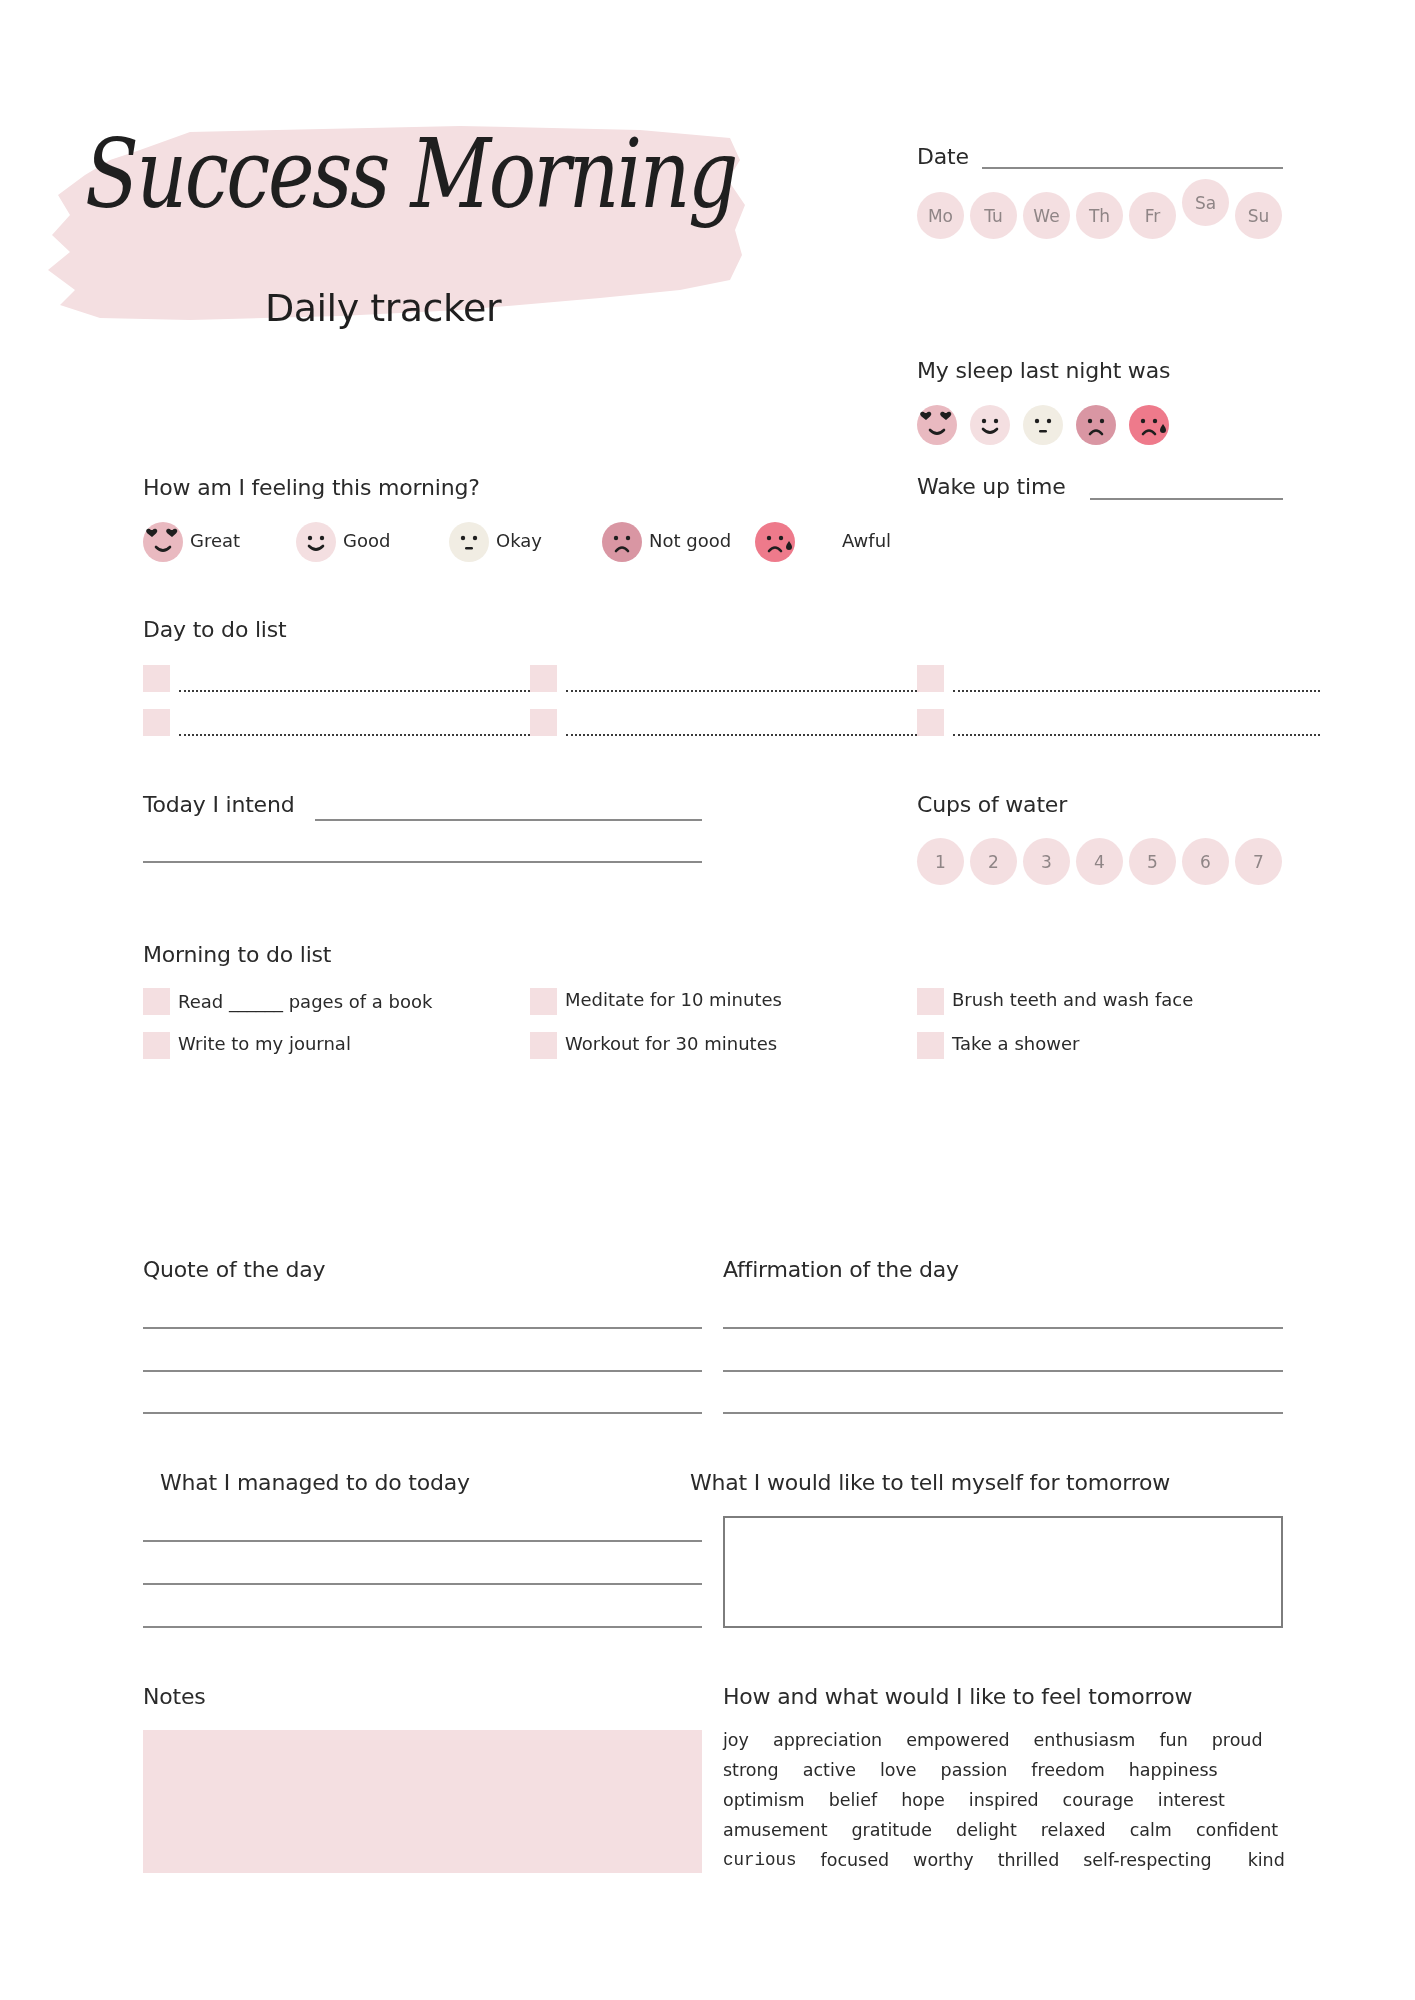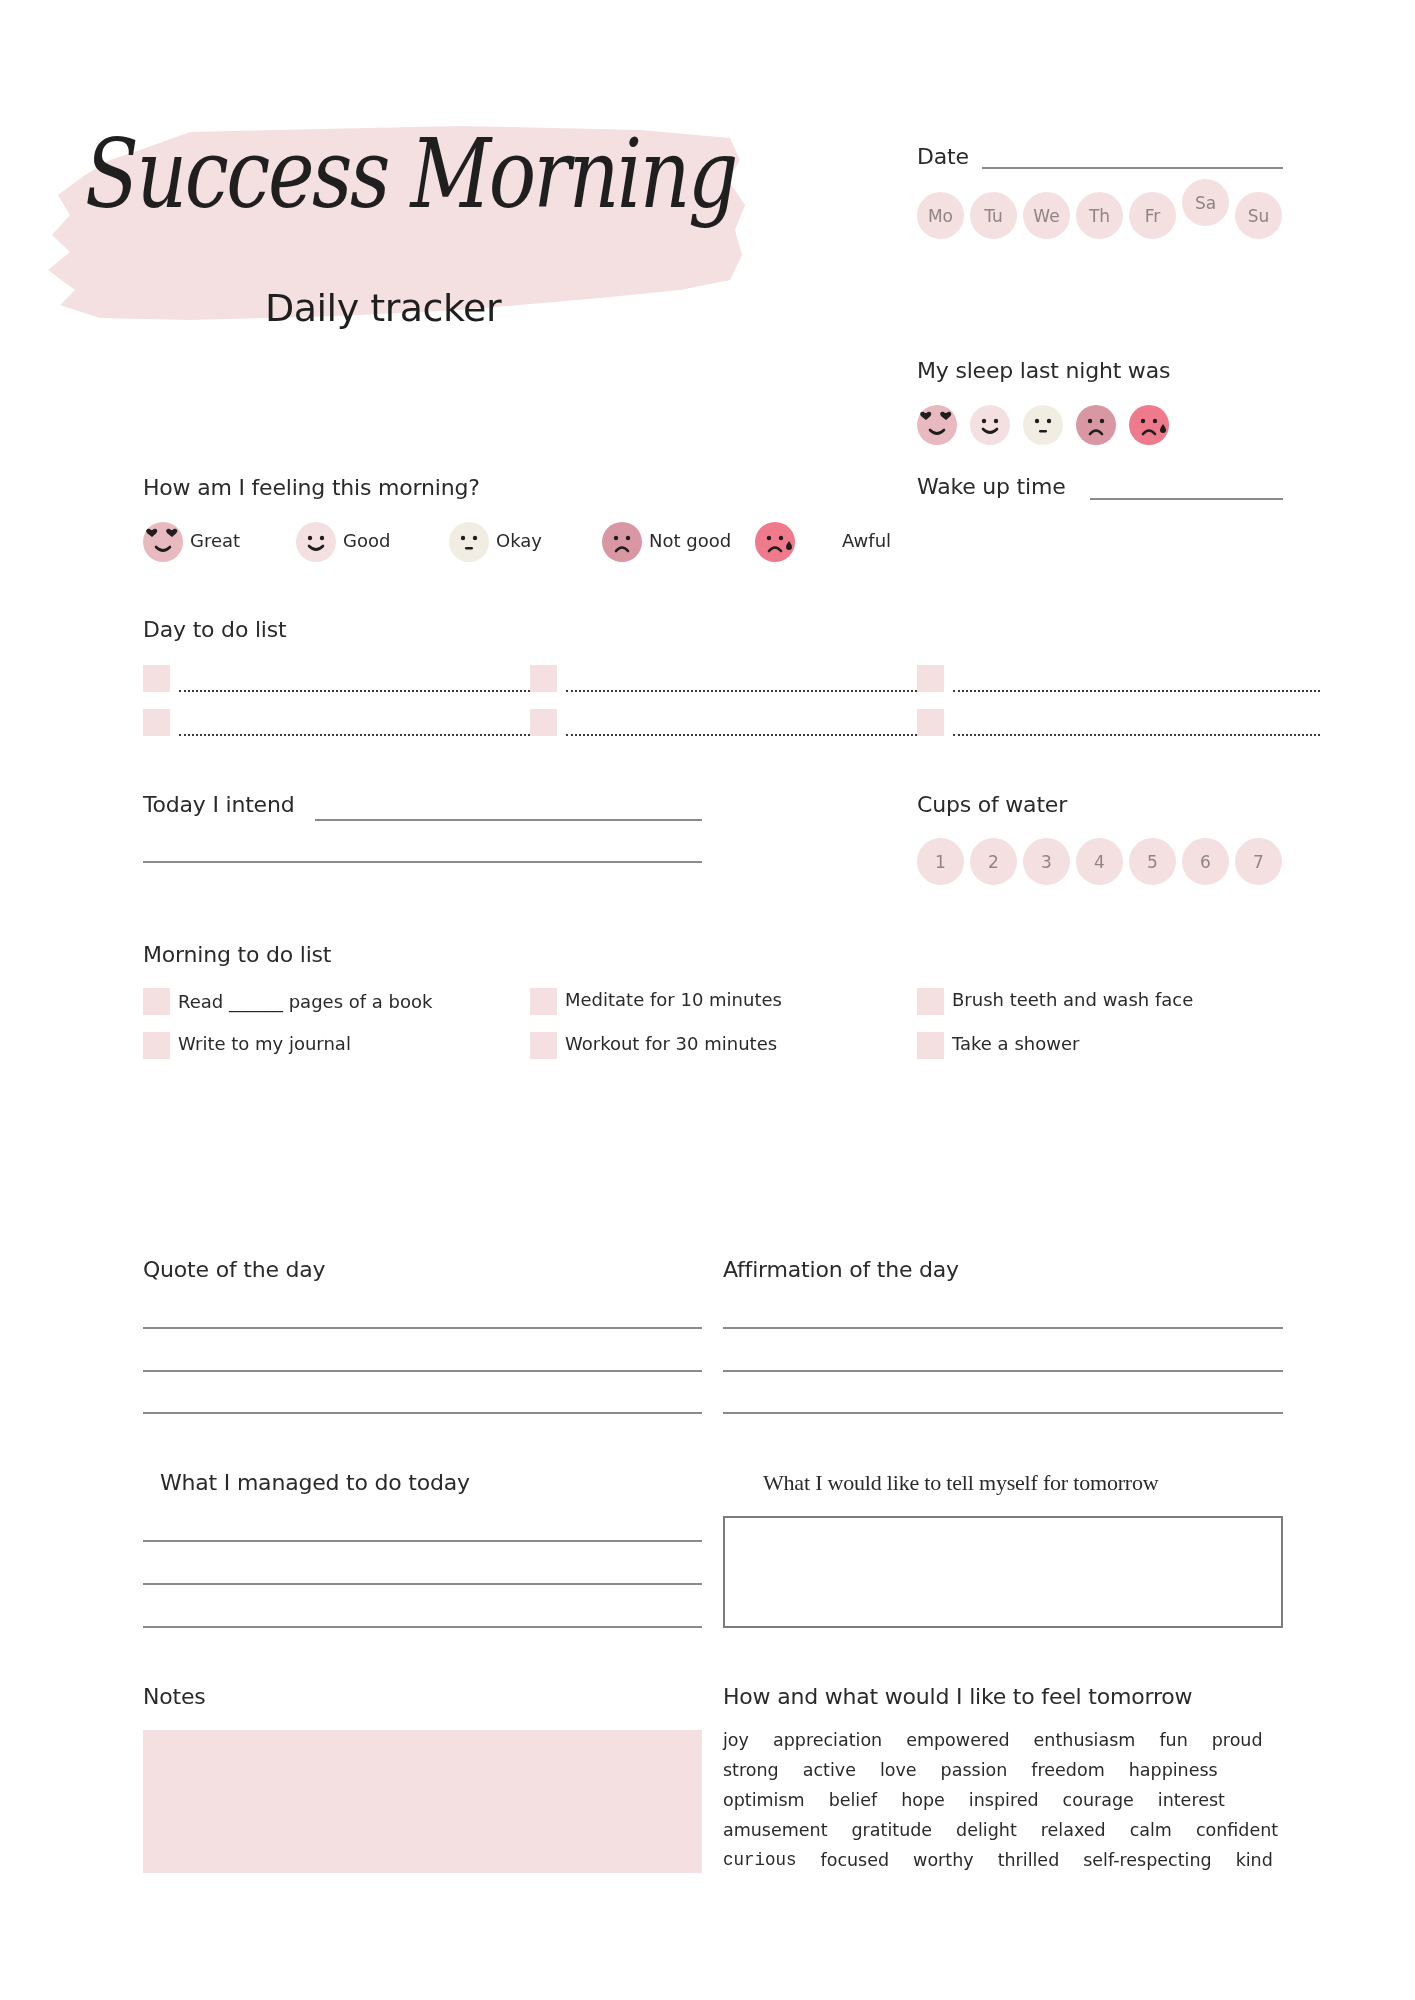--- a/index.html
+++ b/index.html
@@ -189,21 +189,21 @@
 <div class="abs label" style="left:723px; top:1257px;">Affirmation of the day</div>
 <div class="line" style="left:723px; top:1327px; width:560px;"></div>
 <div class="line" style="left:723px; top:1370px; width:560px;"></div>
 <div class="line" style="left:723px; top:1412px; width:560px;"></div>
 
 <div class="abs label" style="left:160px; top:1470px;">What I managed to do today</div>
 <div class="line" style="left:143px; top:1540px; width:559px;"></div>
 <div class="line" style="left:143px; top:1583px; width:559px;"></div>
 <div class="line" style="left:143px; top:1626px; width:559px;"></div>
 
-<div class="abs label" style="left:763px; top:1470px;font-family:Liberation Serif, serif;">What I would like to tell myself for tomorrow</div>
+<div class="abs label" style="left:690px; top:1470px;">What I would like to tell myself for tomorrow</div>
 <div class="box" style="left:723px; top:1516px; width:560px; height:112px;"></div>
 
 <div class="abs label" style="left:143px; top:1684px;">Notes</div>
 <div class="notes-box" style="left:143px; top:1730px; width:559px; height:143px;"></div>
 
 <div class="abs label" style="left:723px; top:1684px;">How and what would I like to feel tomorrow</div>
 <div id="feel-words">
     <div class="words-row" style="top: 1730px;">
       <span style="margin-right: 24px;">joy</span>
       <span style="margin-right: 24px;">appreciation</span>
@@ -234,16 +234,16 @@
       <span style="margin-right: 24px;">delight</span>
       <span style="margin-right: 24px;">relaxed</span>
       <span style="margin-right: 24px;">calm</span>
       <span style="margin-right: 0px;">confident</span>
     </div>
     <div class="words-row" style="top: 1850px;">
       <span style="margin-right: 24px; font-family: Liberation Mono, monospace;">curious</span>
       <span style="margin-right: 24px;">focused</span>
       <span style="margin-right: 24px;">worthy</span>
       <span style="margin-right: 24px;">thrilled</span>
-      <span style="margin-right: 24px;">self-respecting</span>
+      <span style="margin-right: 36px;">self-respecting</span>
       <span style="margin-right: 16px;">kind</span>
     </div>
   </div>
 
 </body></html>

